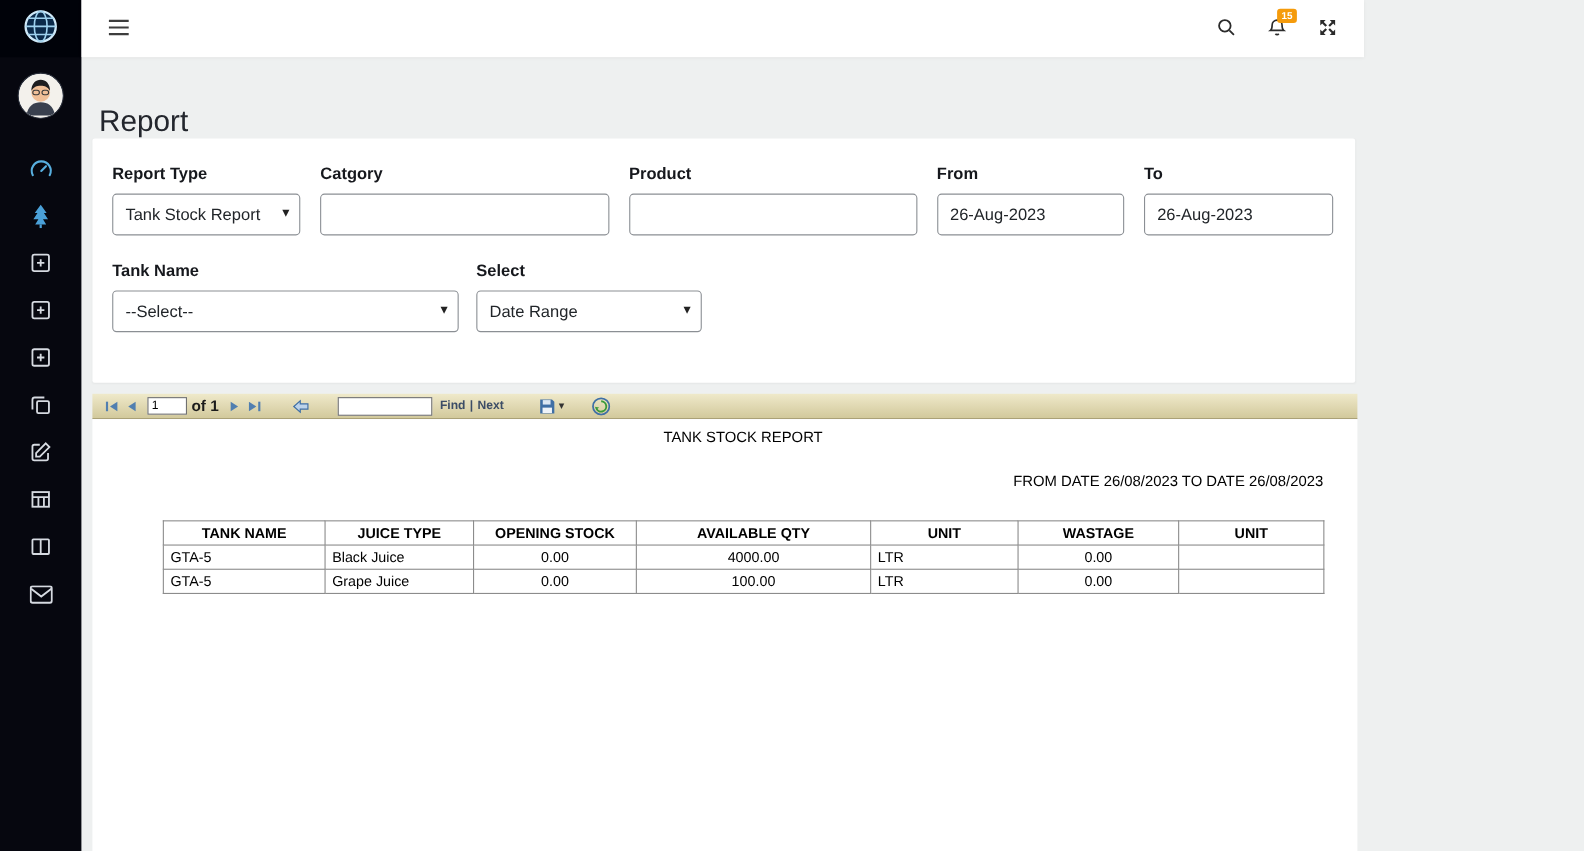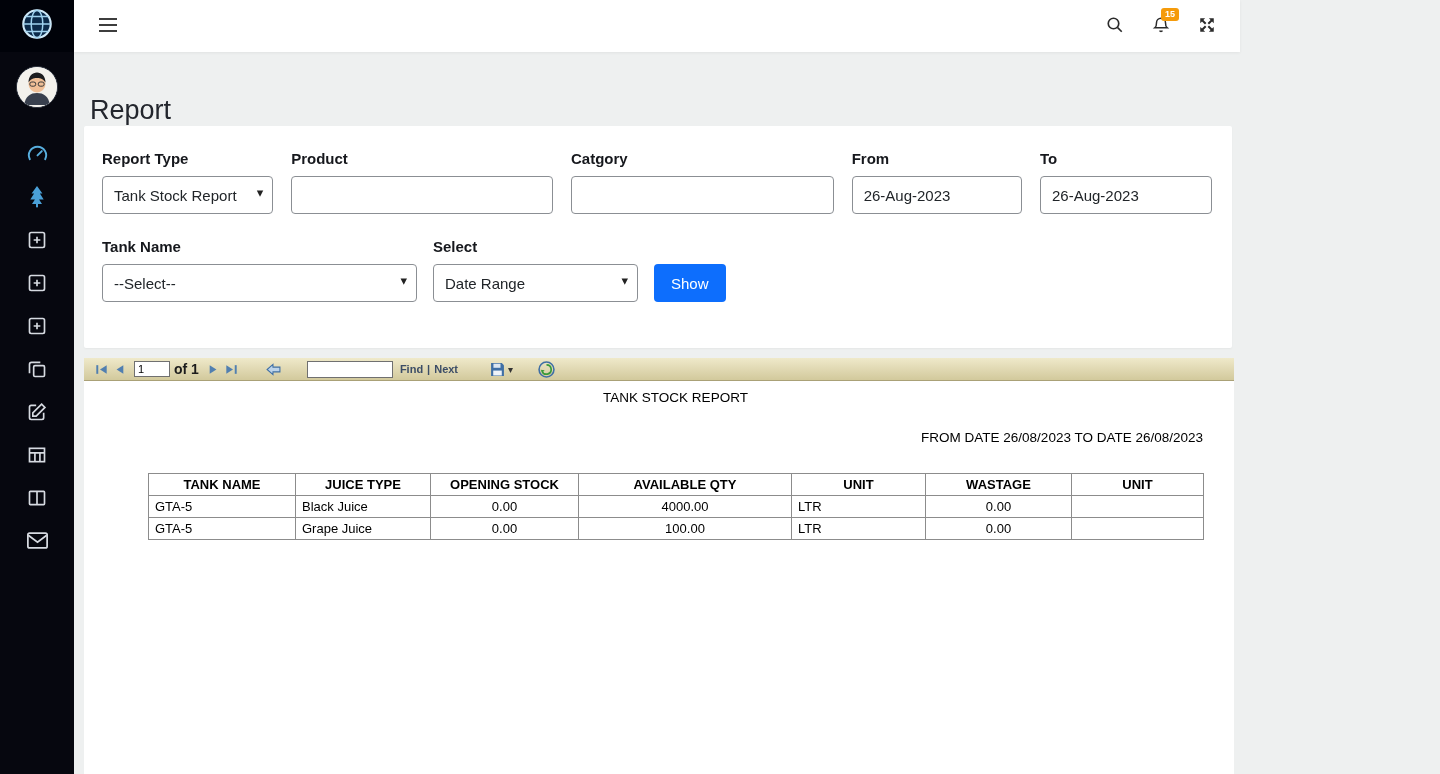--- a/index.html
+++ b/index.html
@@ -215,26 +215,26 @@
     <section class="filter-card">
       <div class="form-row">
         <div class="field w204">
           <label>Report Type</label>
           <div class="select-wrap">
             <select>
               <option>Tank Stock Report</option>
             </select>
           </div>
         </div>
+        <div class="field w313">
+          <label>Catgory</label>
+          <input class="text-input" value="" style="">
+        </div>
         <div class="field w312">
           <label>Product</label>
-          <input class="text-input" value="" style="">
-        </div>
-        <div class="field w313">
-          <label>Catgory</label>
           <input class="text-input" value="" style="">
         </div>
         <div class="field w203">
           <label>From</label>
           <input class="text-input" value="26-Aug-2023" style="">
         </div>
         <div class="field w205">
           <label>To</label>
           <input class="text-input" value="26-Aug-2023" style="">
         </div>
@@ -248,23 +248,20 @@
             </select>
           </div>
         </div>
         <div class="field w205">
           <label>Select</label>
           <div class="select-wrap">
             <select>
               <option>Date Range</option>
             </select>
           </div>
-        </div>
-        <div class="field show-field">
-          <button class="btn-show">Show</button>
         </div>
       </div>
     </section>
 
     <section class="viewer">
       <div class="rv-toolbar">
         <span class="tb-icon">
           <svg width="13" height="13" viewBox="0 0 12 12">
             <rect x="1.2" y="2" width="1.8" height="8" fill="#517fb0"></rect>
             <path d="M10.8 2 4.6 6l6.2 4z" fill="#517fb0"></path>

